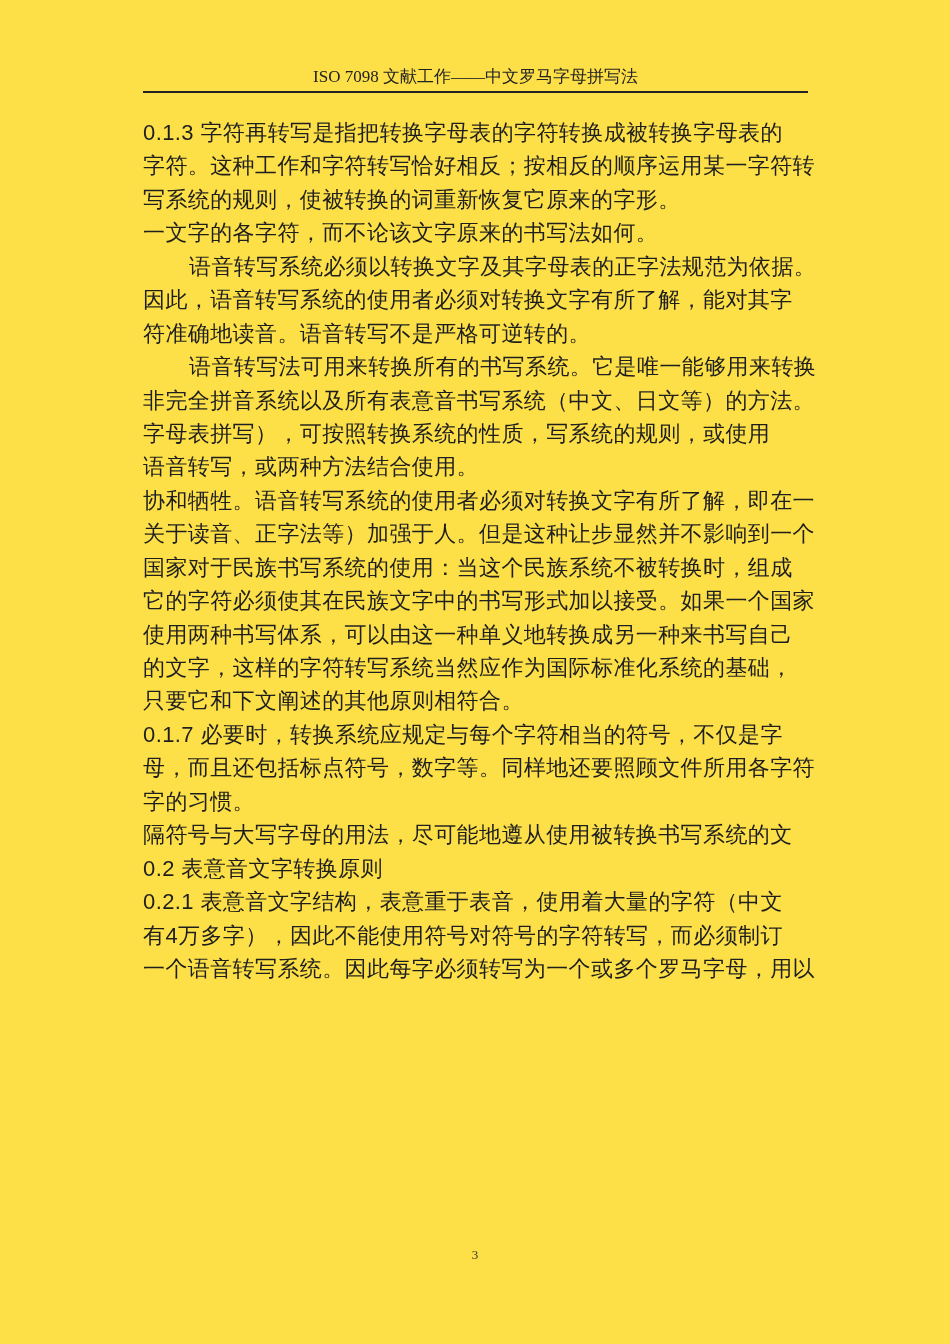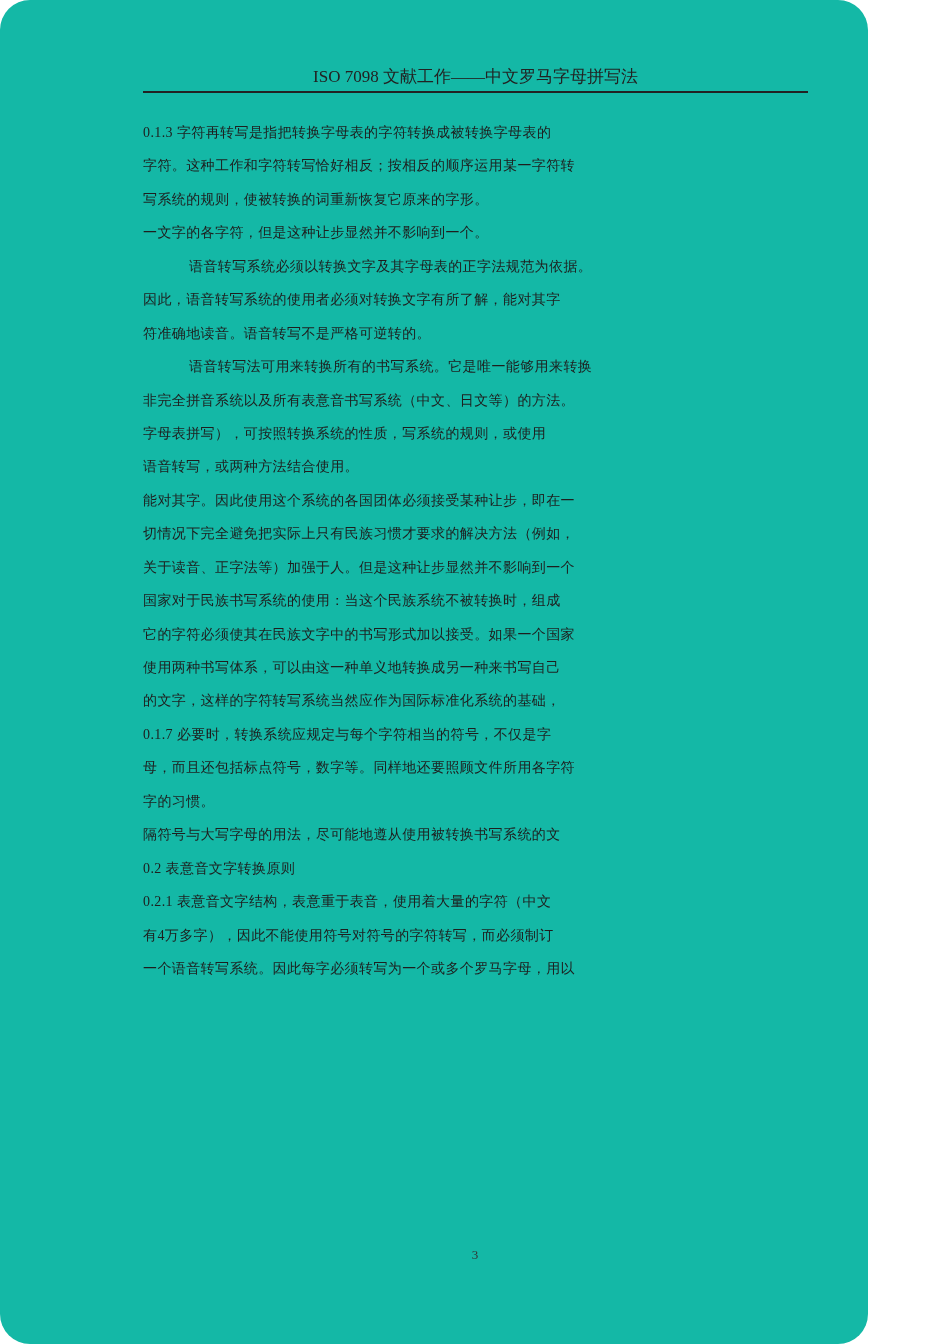--- a/index.html
+++ b/index.html
@@ -1,56 +1,56 @@
 <!DOCTYPE html>
 <html><head>
 <meta charset="utf-8">
 <style>
   html, body { margin: 0; padding: 0; background: #ffffff; }
   body { width: 950px; height: 1344px; position: relative; overflow: hidden;
          font-family: "DejaVu Serif", "Liberation Serif", serif; color: #1a1a1a; }
-  .page { position: absolute; left: 0; top: 0; width: 868px; height: 1344px; background: #14b8a6; border-radius: 30px; }
+  .page { position: absolute; left: 0; top: 0; width: 950px; height: 1344px; background: #fde047; }
   .running-header { position: absolute; left: 143px; width: 665px; top: 66px; height: 24px;
                     text-align: center; font-family: "Liberation Serif", "DejaVu Serif", serif;
                     font-size: 17px; line-height: 22px; color: #222; }
   .header-rule { position: absolute; left: 143px; width: 665px; top: 91px; height: 0;
                  border-top: 2px solid #222; }
   .body-text { position: absolute; left: 143px; top: 116px; width: 665px; }
-  .line { height: 33.45px; line-height: 33.45px; font-size: 14px; white-space: nowrap;
-          letter-spacing: 0.4px; color: #1e1e1e; font-family: Liberation Serif, serif; }
+  .line { height: 33.45px; line-height: 33.45px; font-size: 22px; white-space: nowrap;
+          letter-spacing: 0.4px; color: #1e1e1e; font-family: Liberation Sans, sans-serif; }
   .line.indent { padding-left: 46px; }
   .page-number { position: absolute; left: 0; width: 950px; top: 1247px; text-align: center;
                  font-family: "Liberation Serif", serif; font-size: 13px; color: #333; }
 </style>
 </head>
 <body>
 
 <div class="page">
   <div class="running-header">ISO 7098  文献工作——中文罗马字母拼写法</div>
   <div class="header-rule"></div>
 
   <div class="body-text">
     <div class="line">0.1.3 字符再转写是指把转换字母表的字符转换成被转换字母表的</div>
     <div class="line">字符。这种工作和字符转写恰好相反；按相反的顺序运用某一字符转</div>
     <div class="line">写系统的规则，使被转换的词重新恢复它原来的字形。</div>
-    <div class="line">一文字的各字符，但是这种让步显然并不影响到一个。</div>
+    <div class="line">一文字的各字符，而不论该文字原来的书写法如何。</div>
     <div class="line indent">语音转写系统必须以转换文字及其字母表的正字法规范为依据。</div>
     <div class="line">因此，语音转写系统的使用者必须对转换文字有所了解，能对其字</div>
     <div class="line">符准确地读音。语音转写不是严格可逆转的。</div>
     <div class="line indent">语音转写法可用来转换所有的书写系统。它是唯一能够用来转换</div>
     <div class="line">非完全拼音系统以及所有表意音书写系统（中文、日文等）的方法。</div>
     <div class="line">字母表拼写），可按照转换系统的性质，写系统的规则，或使用</div>
     <div class="line">语音转写，或两种方法结合使用。</div>
-    <div class="line">能对其字。因此使用这个系统的各国团体必须接受某种让步，即在一</div>
-    <div class="line">切情况下完全避免把实际上只有民族习惯才要求的解决方法（例如，</div>
+    <div class="line">协和牺牲。语音转写系统的使用者必须对转换文字有所了解，即在一</div>
     <div class="line">关于读音、正字法等）加强于人。但是这种让步显然并不影响到一个</div>
     <div class="line">国家对于民族书写系统的使用：当这个民族系统不被转换时，组成</div>
     <div class="line">它的字符必须使其在民族文字中的书写形式加以接受。如果一个国家</div>
     <div class="line">使用两种书写体系，可以由这一种单义地转换成另一种来书写自己</div>
     <div class="line">的文字，这样的字符转写系统当然应作为国际标准化系统的基础，</div>
+    <div class="line">只要它和下文阐述的其他原则相符合。</div>
     <div class="line">0.1.7 必要时，转换系统应规定与每个字符相当的符号，不仅是字</div>
     <div class="line">母，而且还包括标点符号，数字等。同样地还要照顾文件所用各字符</div>
     <div class="line">字的习惯。</div>
     <div class="line">隔符号与大写字母的用法，尽可能地遵从使用被转换书写系统的文</div>
     <div class="line">0.2 表意音文字转换原则</div>
     <div class="line">0.2.1 表意音文字结构，表意重于表音，使用着大量的字符（中文</div>
     <div class="line">有4万多字），因此不能使用符号对符号的字符转写，而必须制订</div>
     <div class="line">一个语音转写系统。因此每字必须转写为一个或多个罗马字母，用以</div>
   </div>
 

